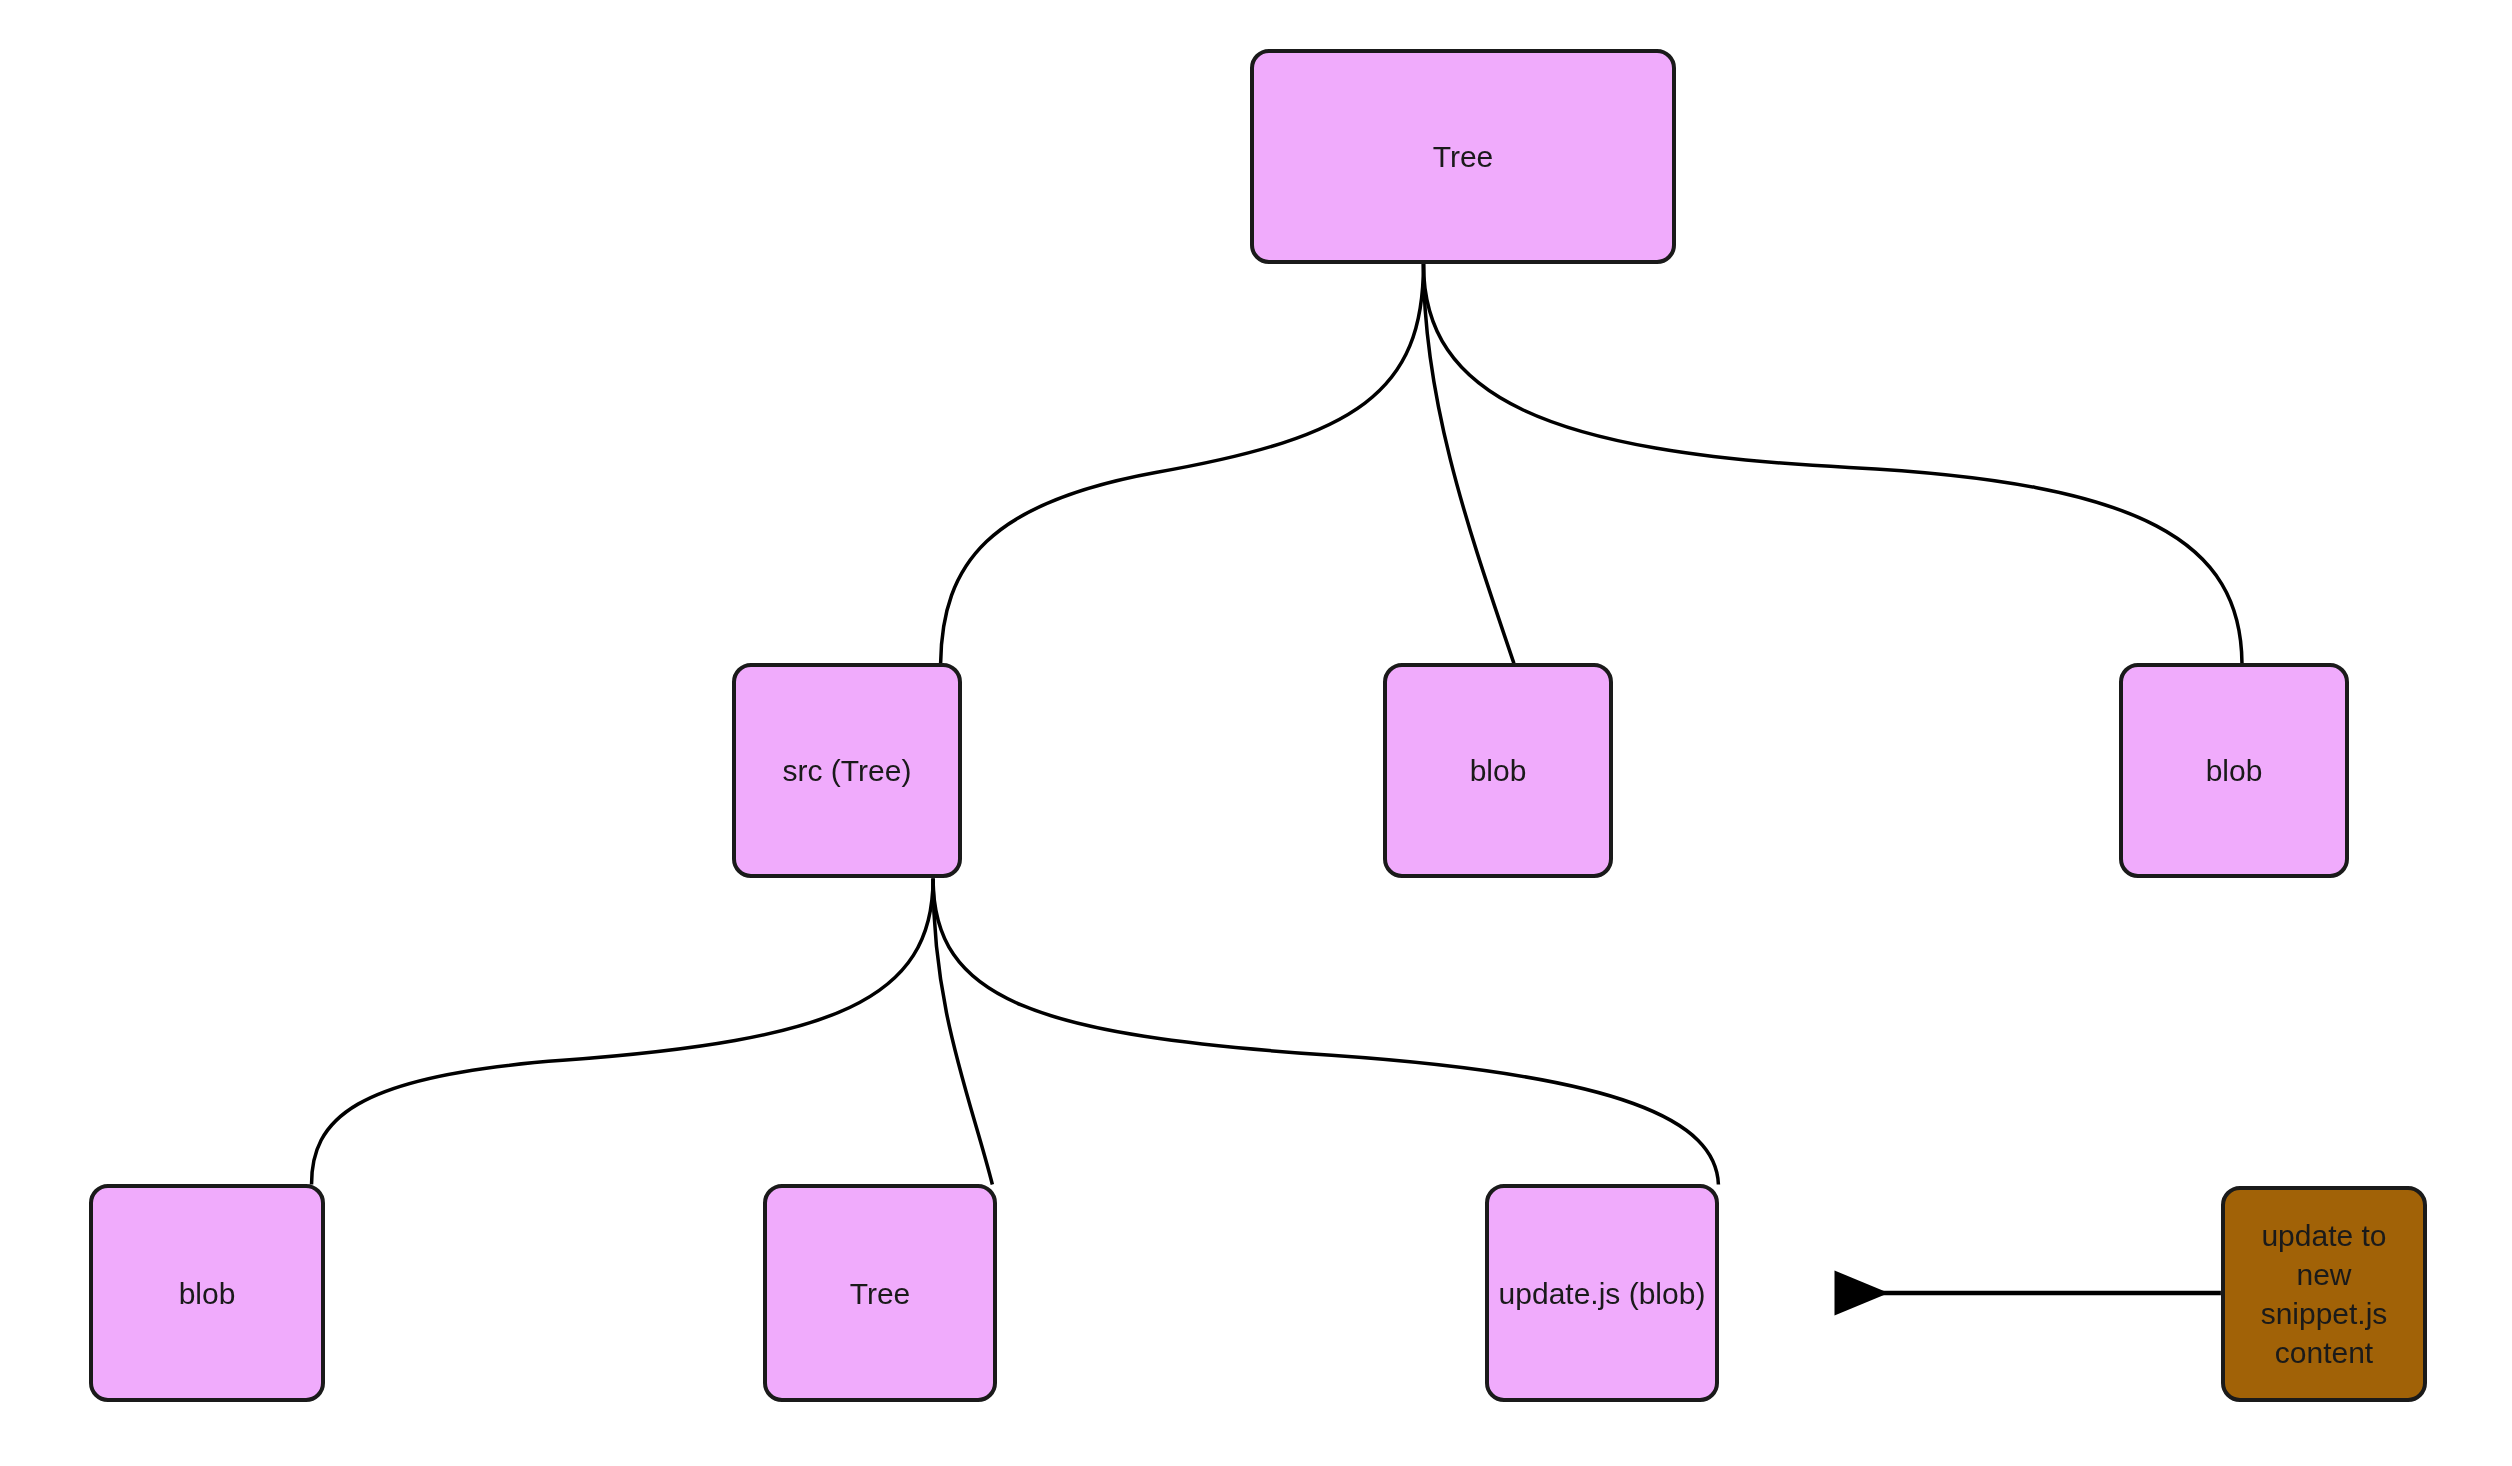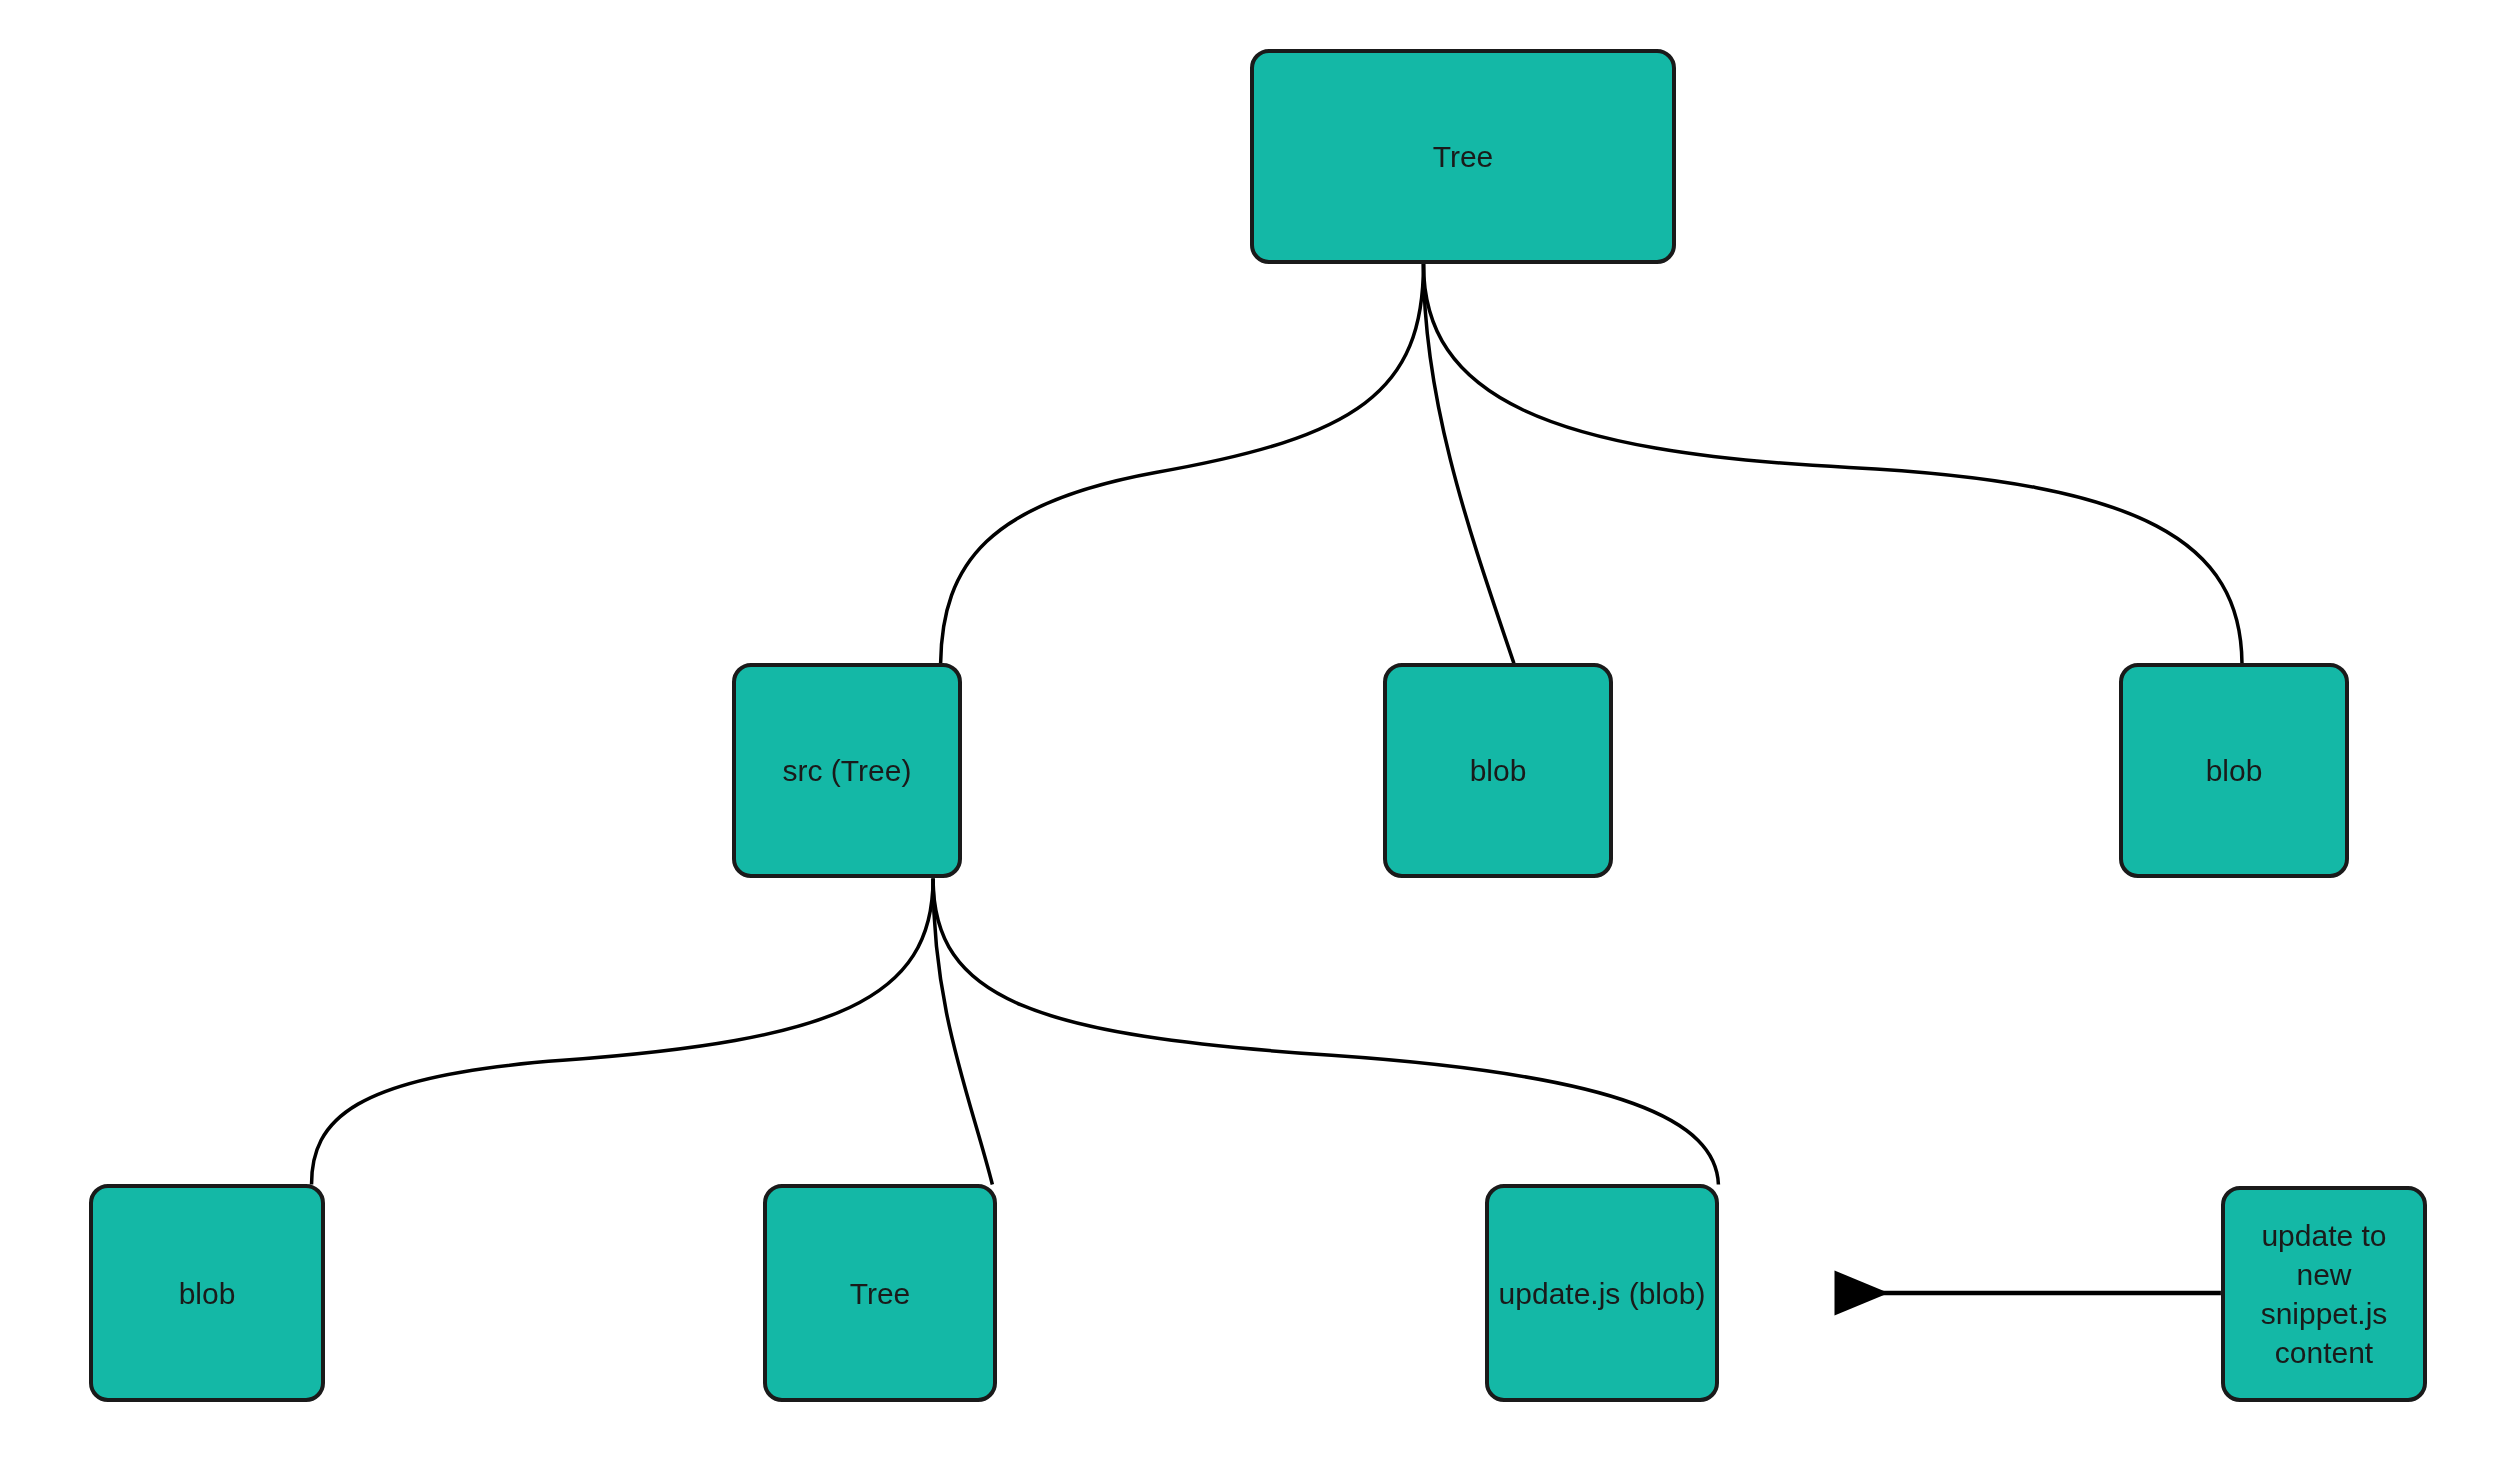--- a/index.html
+++ b/index.html
@@ -22,33 +22,33 @@
     left: 0;
     top: 0;
     width: 2754px;
     height: 1467px;
   }
   .node {
     position: absolute;
     box-sizing: border-box;
     border: 4.5px solid #1a1a1a;
     border-radius: 19px;
-    background: #14b8a6;
+    background: #f0abfc;
     display: flex;
     align-items: center;
     justify-content: center;
     text-align: center;
     color: #1a1a1a;
     font-size: 30px;
     line-height: 1.3;
     font-family: "Liberation Sans", sans-serif;
     z-index: 5;
   }
   .node.note {
-    background: #14b8a6;
+    background: #a16207;
   }
   .node .label {
     padding: 0 9px;
     white-space: pre-line;
   }
 </style>
 </head>
 <body>
 
 <div id="canvas">

